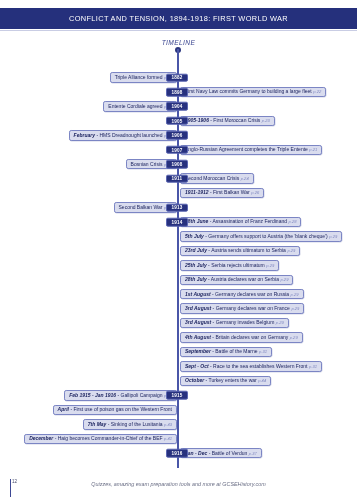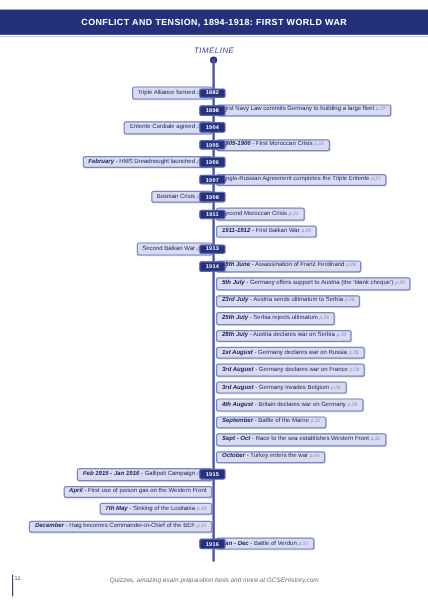--- a/index.html
+++ b/index.html
@@ -22,21 +22,21 @@
     width: 357px;
     height: 21px;
     background: #25307c;
     display: flex;
     align-items: center;
     justify-content: center;
   }
   .header-title {
     color: #ffffff;
     font-size: 7.4px;
-    font-weight: bold;
+    font-weight: normal;
     letter-spacing: 0.35px;
     white-space: nowrap;
   }
   .header-rule {
     position: absolute;
     left: 0; top: 30px;
     width: 357px;
     height: 1px;
     background: #c9cde4;
   }

